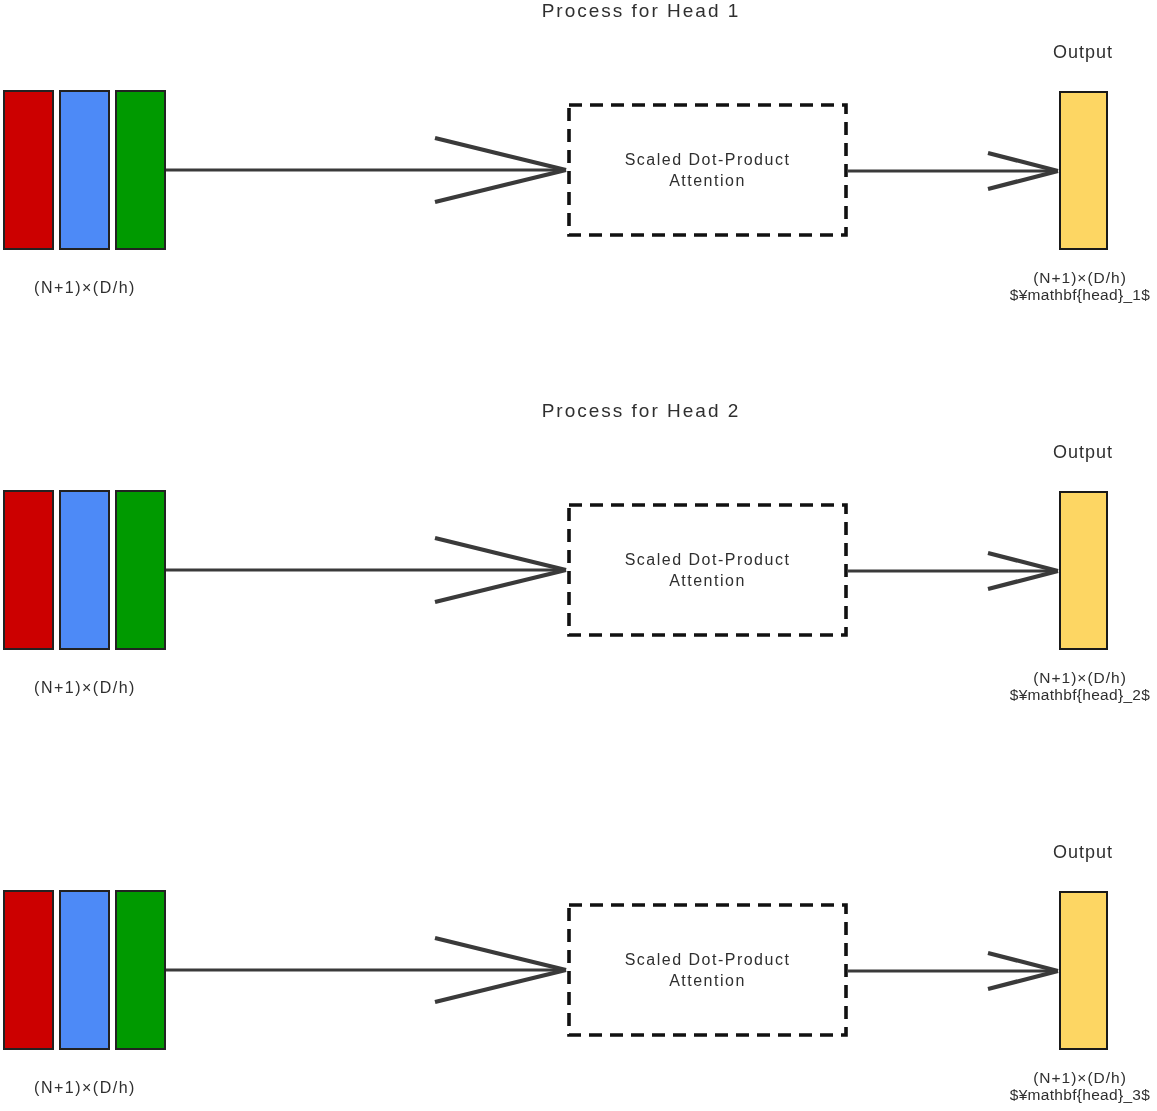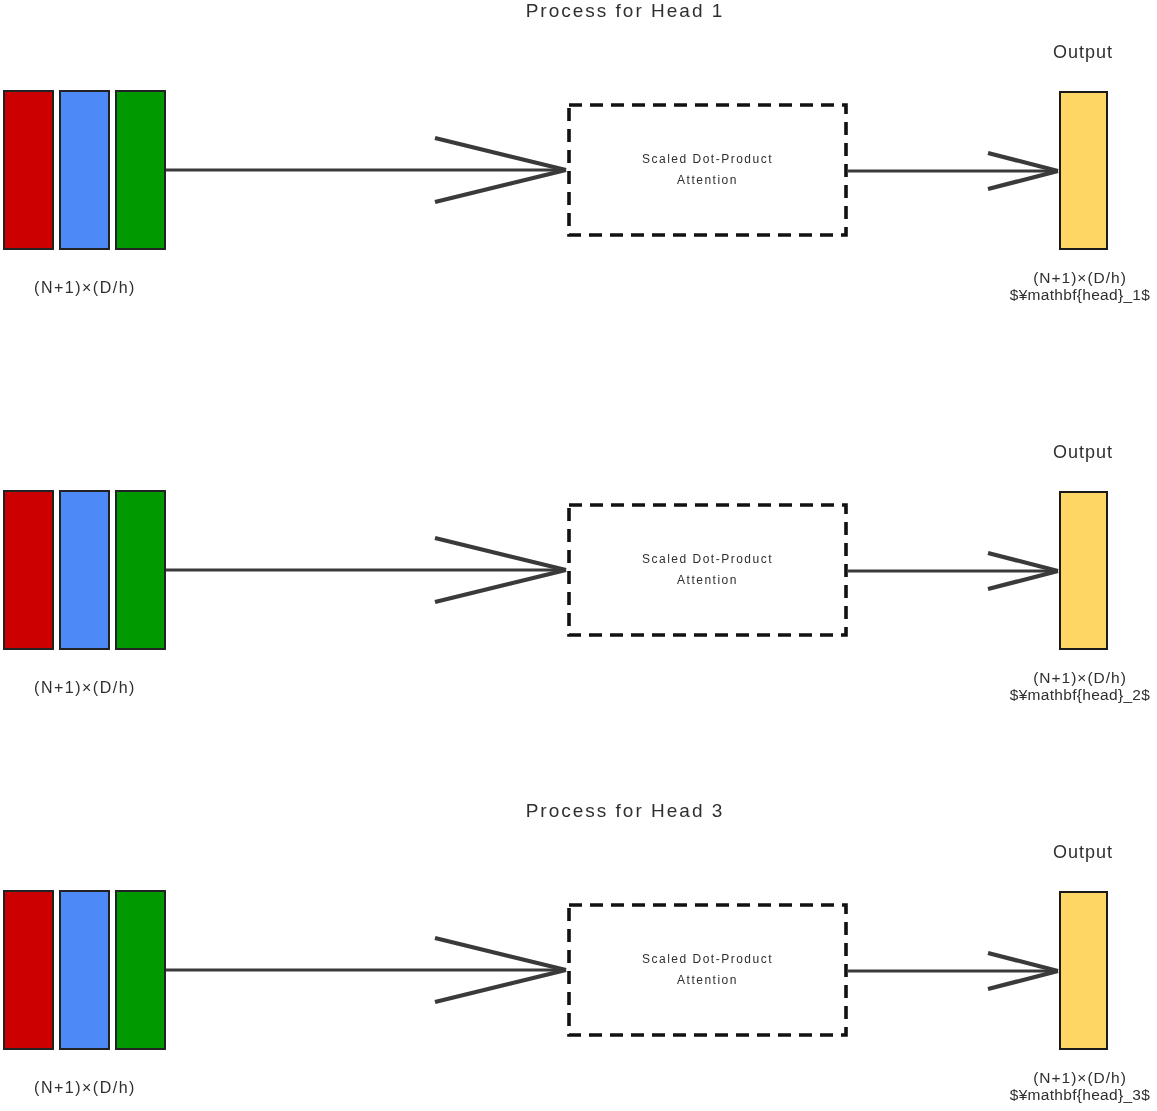--- a/index.html
+++ b/index.html
@@ -17,21 +17,21 @@
     color: var(--text, #2f2f2f);
   }
   .section {
     position: absolute;
     left: 0;
     width: 1157px;
     height: 400px;
   }
   .section-title {
     position: absolute;
-    left: 414px;
+    left: 430px;
     top: 0px;
     width: 422px;
     text-align: center;
     font-size: 19px;
     letter-spacing: 2px;
     color: var(--text, #2f2f2f);
     white-space: nowrap;
   }
   .art {
     position: absolute;
@@ -85,21 +85,21 @@
   .box-label {
     position: absolute;
     left: 569px;
     top: 105px;
     width: 277px;
     height: 130px;
     display: flex;
     align-items: center;
     justify-content: center;
     text-align: center;
-    font-size: 12px;
+    font-size: 16px;
     letter-spacing: 1.5px;
     line-height: 21px;
     white-space: pre-line;
     color: var(--text, #2f2f2f);
   }
   .output-label {
     position: absolute;
     left: 1013px;
     top: 42px;
     width: 140px;
@@ -147,20 +147,21 @@
 Attention</div>
     <div class="output-label">Output</div>
     <div class="output-matrix"></div>
     <div class="output-dims">
       <div>(N+1)×(D/h)</div>
       <div class="head-name">$¥mathbf{head}_1$</div>
     </div>
   </div>
 
   <div class="section" style="top:400px">
+    <div class="section-title">Process for Head 2</div>
     <svg class="art" width="1157" height="400" viewBox="0 0 1157 400">
       <line class="ln" x1="166" y1="170" x2="563" y2="170"></line>
       <line class="ln head" x1="435" y1="138" x2="566" y2="170"></line>
       <line class="ln head" x1="435" y1="202" x2="566" y2="170"></line>
       <rect class="dashedbox" x="569" y="105" width="277" height="130"></rect>
       <line class="ln" x1="848" y1="171" x2="1056" y2="171"></line>
       <line class="ln head" x1="988" y1="153" x2="1058" y2="171"></line>
       <line class="ln head" x1="988" y1="189" x2="1058" y2="171"></line>
     </svg>
     <div class="matrix red"></div>
@@ -171,21 +172,20 @@
 Attention</div>
     <div class="output-label">Output</div>
     <div class="output-matrix"></div>
     <div class="output-dims">
       <div>(N+1)×(D/h)</div>
       <div class="head-name">$¥mathbf{head}_2$</div>
     </div>
   </div>
 
   <div class="section" style="top:800px">
-    <div class="section-title">Process for Head 3</div>
     <svg class="art" width="1157" height="400" viewBox="0 0 1157 400">
       <line class="ln" x1="166" y1="170" x2="563" y2="170"></line>
       <line class="ln head" x1="435" y1="138" x2="566" y2="170"></line>
       <line class="ln head" x1="435" y1="202" x2="566" y2="170"></line>
       <rect class="dashedbox" x="569" y="105" width="277" height="130"></rect>
       <line class="ln" x1="848" y1="171" x2="1056" y2="171"></line>
       <line class="ln head" x1="988" y1="153" x2="1058" y2="171"></line>
       <line class="ln head" x1="988" y1="189" x2="1058" y2="171"></line>
     </svg>
     <div class="matrix red"></div>

